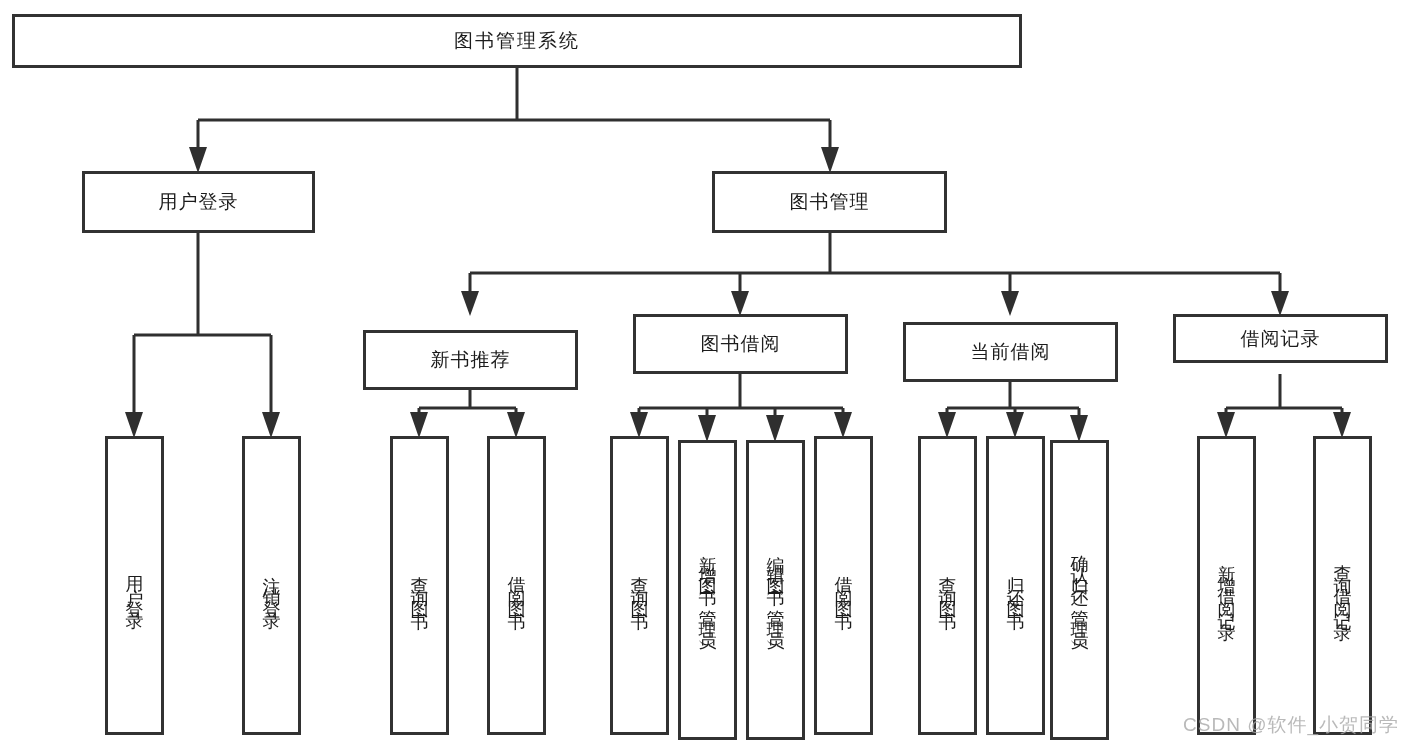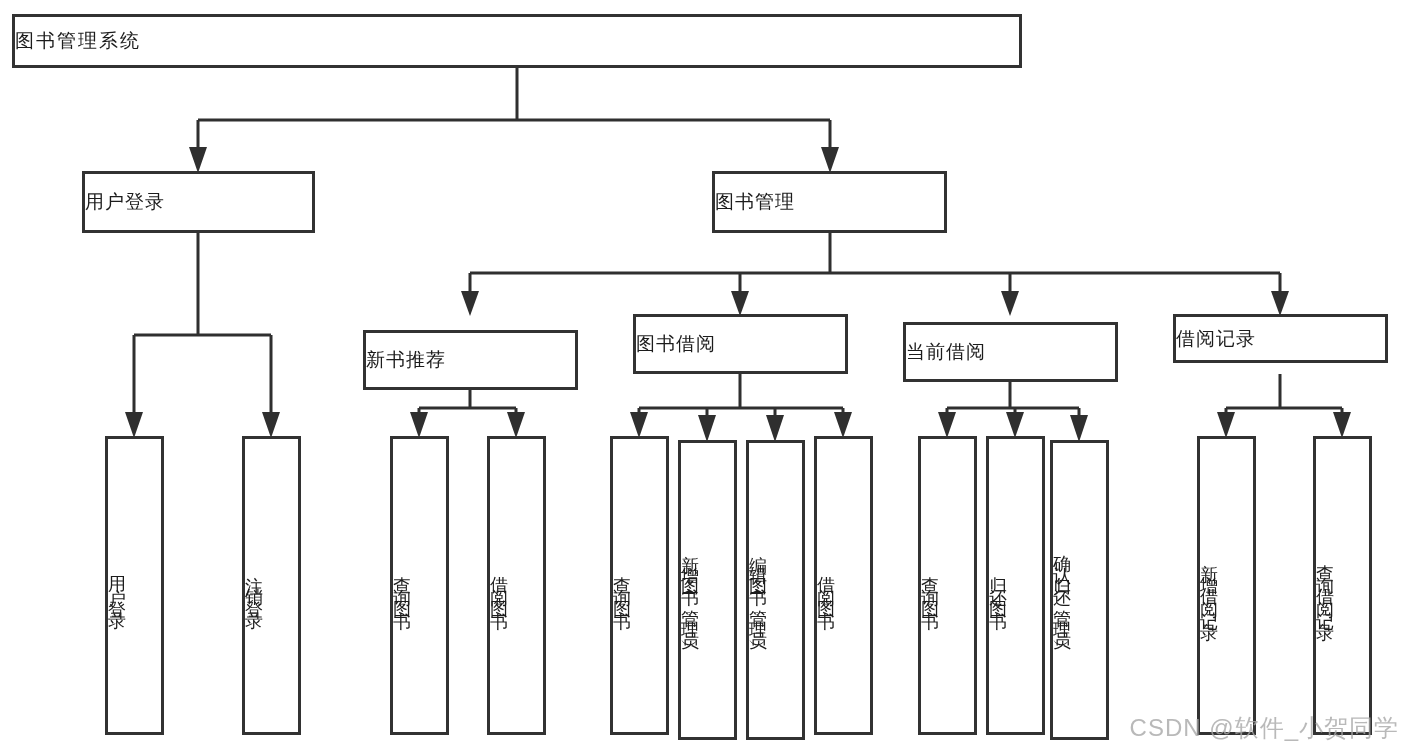--- a/index.html
+++ b/index.html
@@ -17,39 +17,39 @@
     left: 0; top: 0;
     width: 1405px; height: 747px;
     pointer-events: none;
   }
   .node {
     position: absolute;
     border: 3px solid #323232;
     background: #ffffff;
     display: flex;
     align-items: center;
-    justify-content: flex-start;
+    justify-content: center;
     color: #1c1c1c;
   }
   .hnode { font-size: 19px; letter-spacing: 1px; }
   .root-node { font-size: 19px; letter-spacing: 2px; }
   .vnode span {
     writing-mode: vertical-rl;
     text-orientation: mixed;
     font-size: 18px;
     letter-spacing: 12px;
     line-height: 1;
     color: #1c1c1c;
     white-space: nowrap;
   }
   .watermark {
     position: absolute;
     right: 6px;
     top: 712px;
-    font-size: 24px;
+    font-size: 19px;
     font-weight: 500;
     color: rgba(168,168,168,0.8);
     letter-spacing: 1px;
     z-index: 5;
   }
 </style>
 </head>
 <body>
 
 <div class="stage">

